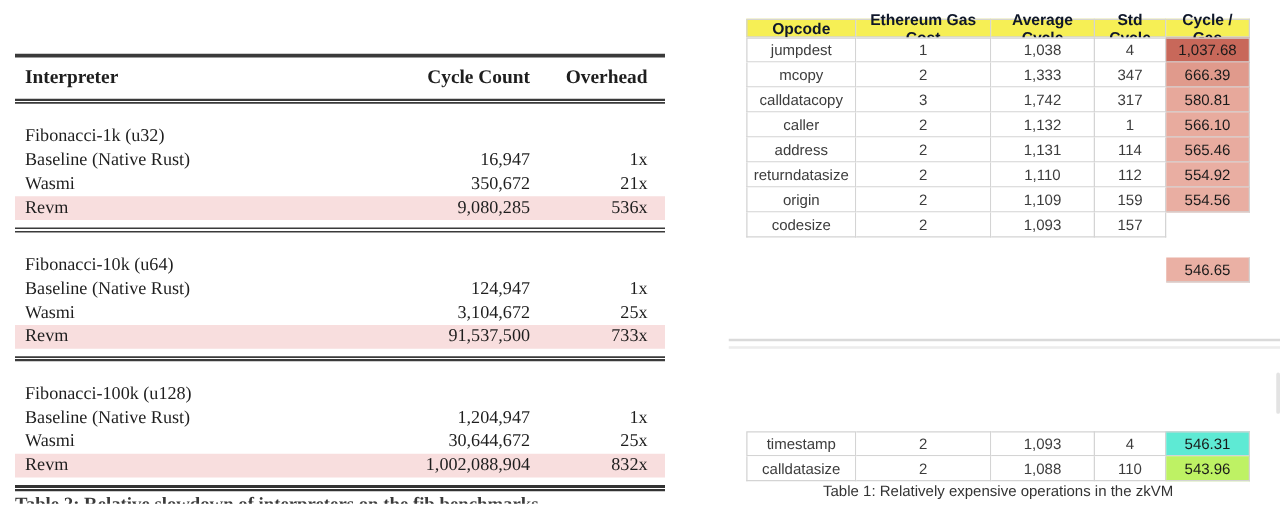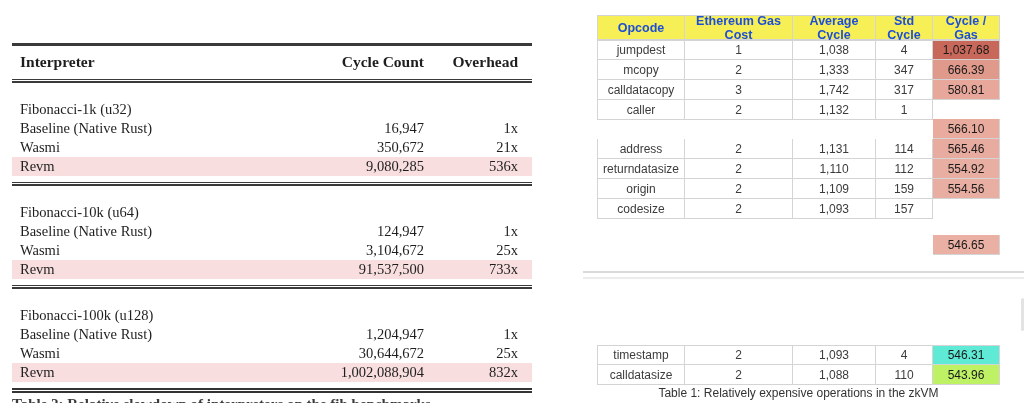--- a/index.html
+++ b/index.html
@@ -29,21 +29,21 @@
   
   .sheet { position: absolute; left: 597px; width: 403px; font-size: 12px; color: #3c3c3c; }
   .sheet-top { top: 15px; }
   .sheet-bottom { top: 345px; }
   .s-row { display: flex; }
   .s-cell { border-right: 1px solid #d4d4d4; border-bottom: 1px solid #d4d4d4;
     display: flex; align-items: center; justify-content: center;
     height: 20px; background: #ffffff; text-align: center; }
   .s-row:first-child .s-cell { border-top: 1px solid #d4d4d4; }
   .s-cell:first-child { border-left: 1px solid #d4d4d4; }
-  .s-head .s-cell { height: 25px; font-weight: bold; color: #1d4ed8; font-size: 12.5px; }
+  .s-head .s-cell { height: 15px; font-weight: bold; color: #0f172a; font-size: 12.5px; }
   .cw0 { width: 88px; } .cw1 { width: 108px; } .cw2 { width: 83px; } .cw3 { width: 57px; } .cw4 { width: 67px; }
   .heat-cell { color: #1a1a1a; }
   .sheet-caption { position: absolute; left: 597px; top: 386px; width: 403px;
     text-align: center; font-size: 12px; color: #333; }
 
   .divider-line-1 { position: absolute; left: 583px; top: 271px; width: 441px; height: 2px; background: #dadada; }
   .divider-line-2 { position: absolute; left: 583px; top: 277px; width: 441px; height: 2px; background: #ececec; }
   .scrollbar-fragment { position: absolute; right: 0; top: 298px; width: 3px; height: 33px;
     background: #e3e3e3; border-radius: 2px; }
 </style>
@@ -150,21 +150,21 @@
         <div class="s-cell cw1">3</div>
         <div class="s-cell cw2">1,742</div>
         <div class="s-cell cw3">317</div>
         <div class="s-cell cw4 heat-cell" style="background: rgb(231, 168, 155);">580.81</div>
       </div>
       <div class="s-row">
         <div class="s-cell cw0">caller</div>
         <div class="s-cell cw1">2</div>
         <div class="s-cell cw2">1,132</div>
         <div class="s-cell cw3">1</div>
-        <div class="s-cell cw4 heat-cell" style="background: rgb(232, 171, 158); margin-top: 19px;">566.10</div>
+        <div class="s-cell cw4 heat-cell" style="background: rgb(232, 171, 158);">566.10</div>
       </div>
       <div class="s-row">
         <div class="s-cell cw0">address</div>
         <div class="s-cell cw1">2</div>
         <div class="s-cell cw2">1,131</div>
         <div class="s-cell cw3">114</div>
         <div class="s-cell cw4 heat-cell" style="background: rgb(232, 171, 159);">565.46</div>
       </div>
       <div class="s-row">
         <div class="s-cell cw0">returndatasize</div>

